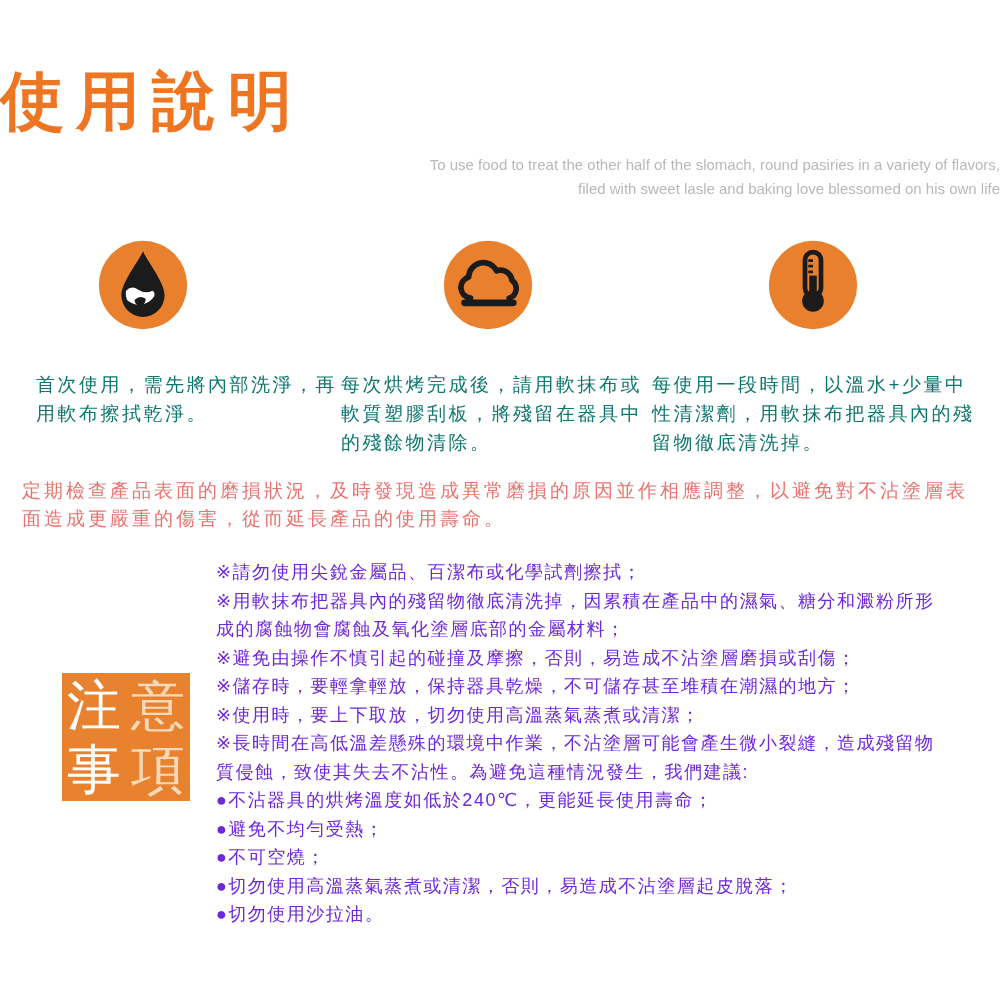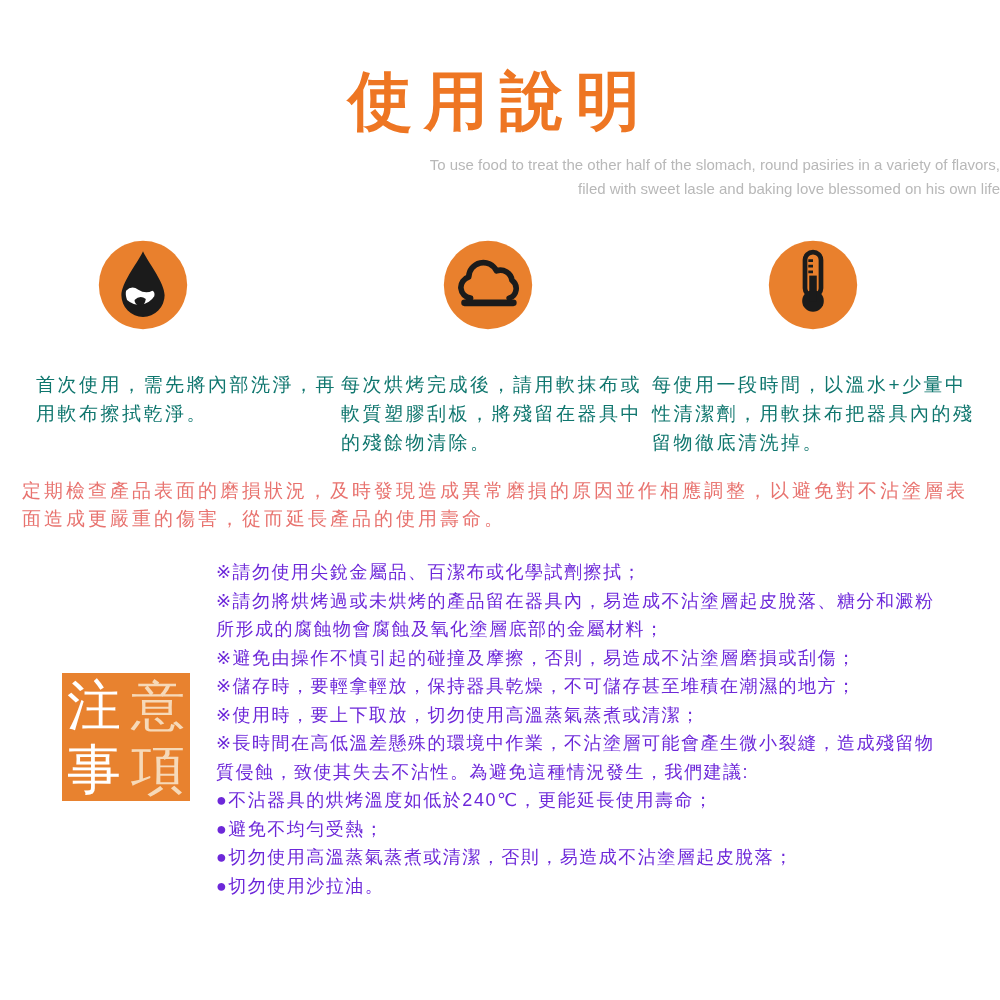--- a/index.html
+++ b/index.html
@@ -9,21 +9,20 @@
     position: relative;
     width: 1000px;
     height: 1000px;
     background: #ffffff;
     overflow: hidden;
     margin: 0 auto;
   }
   .title {
     position: absolute;
     top: 58px; left: 0; width: 100%;
-    text-align: center;
     font-size: 64px;
     font-weight: bold;
     letter-spacing: 12px;
     color: #EE7623;
   }
   .subtitle {
     position: absolute;
     top: 153px; left: 0; width: 100%;
     text-align: right;
     font-size: 15px;
@@ -134,24 +133,25 @@
 
   <div class="notice-label">
     <span>注</span>
     <span class="alt">意</span>
     <span>事</span>
     <span class="alt">項</span>
   </div>
 
   <div class="notes">
     <p>※請勿使用尖銳金屬品、百潔布或化學試劑擦拭；</p>
-    <p>※請勿將烘烤過或未烘烤的產品留在器具內，易造成不沾塗層起皮脫落、糖分和澱粉所形成的腐蝕物會腐蝕及氧化塗層底部的金屬材料；</p>
+    <p>※用軟抹布把器具內的殘留物徹底清洗掉，因累積在產品中的濕氣、糖分和澱粉所形成的腐蝕物會腐蝕及氧化塗層底部的金屬材料；</p>
     <p>※避免由操作不慎引起的碰撞及摩擦，否則，易造成不沾塗層磨損或刮傷；</p>
     <p>※儲存時，要輕拿輕放，保持器具乾燥，不可儲存甚至堆積在潮濕的地方；</p>
     <p>※使用時，要上下取放，切勿使用高溫蒸氣蒸煮或清潔；</p>
     <p>※長時間在高低溫差懸殊的環境中作業，不沾塗層可能會產生微小裂縫，造成殘留物質侵蝕，致使其失去不沾性。為避免這種情況發生，我們建議:</p>
     <p>●不沾器具的烘烤溫度如低於240℃，更能延長使用壽命；</p>
     <p>●避免不均勻受熱；</p>
+    <p>●不可空燒；</p>
     <p>●切勿使用高溫蒸氣蒸煮或清潔，否則，易造成不沾塗層起皮脫落；</p>
     <p>●切勿使用沙拉油。</p>
   </div>
 
 </div>
 
 </body></html>

